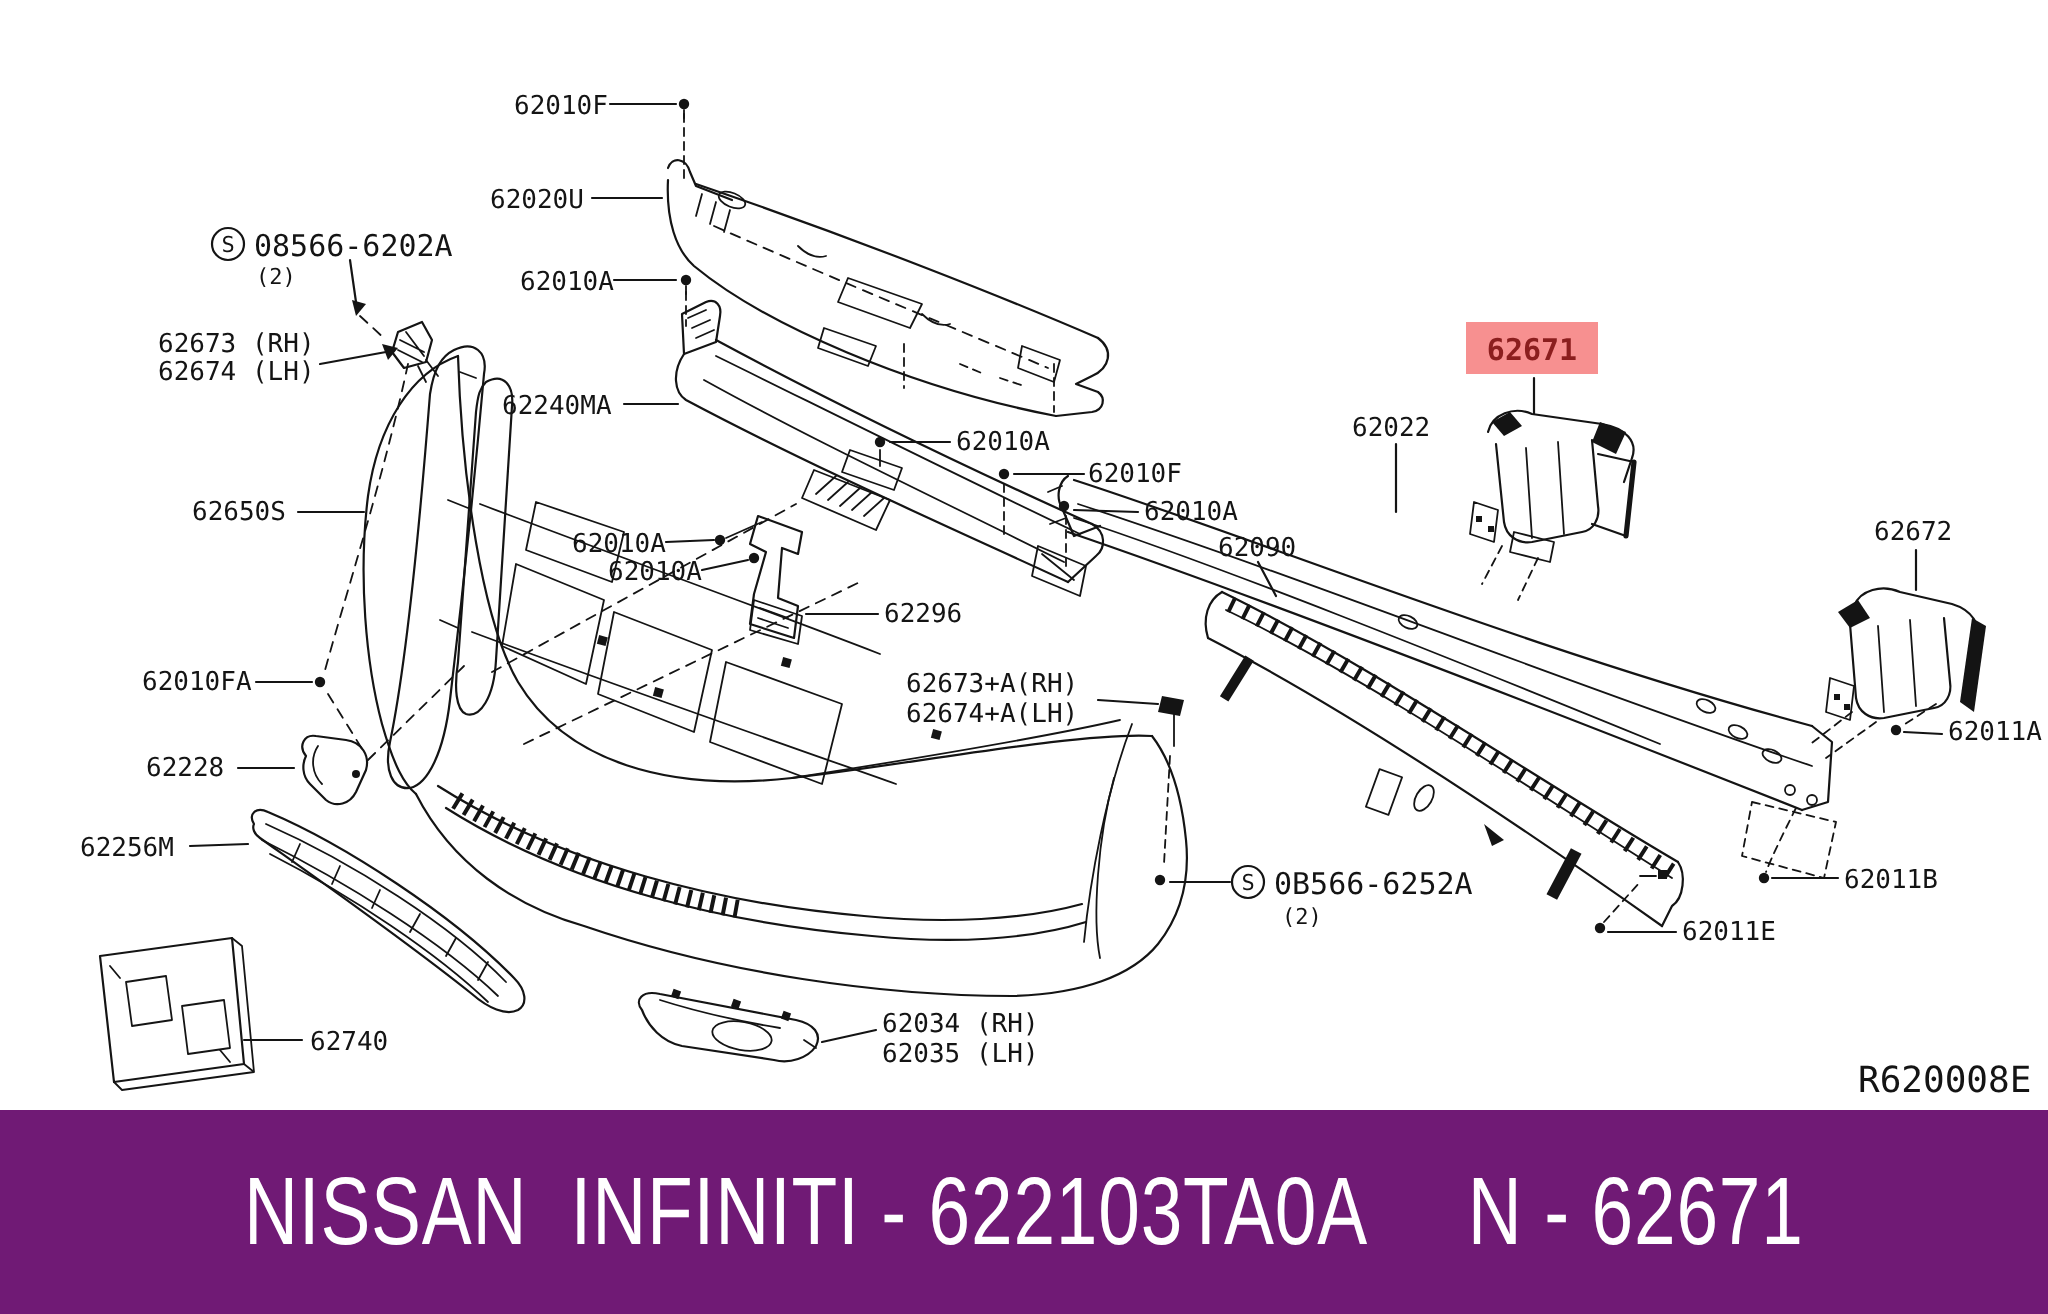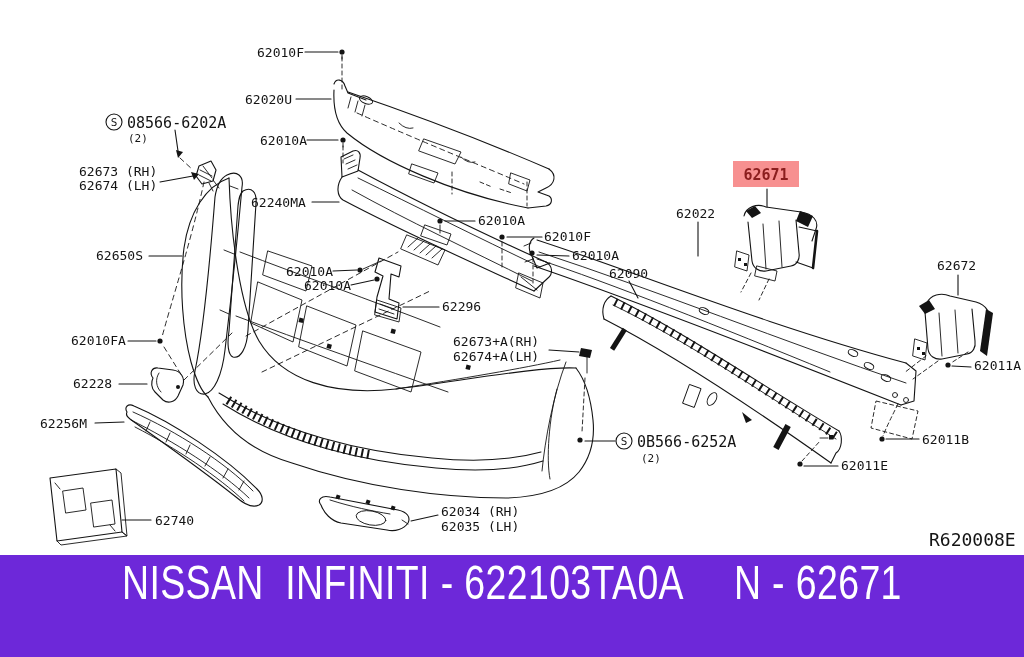--- a/index.html
+++ b/index.html
@@ -12,22 +12,22 @@
   .scr{font-size:11px;}
   .hl-txt{font-size:15px;font-weight:bold;fill:#8b1e1e;}
   .ln{stroke:#141414;stroke-width:1.1;fill:none;stroke-linecap:round;stroke-linejoin:round;}
   .thin{stroke-width:0.9;}
   .thick{stroke-width:2.6;}
   .dsh{stroke-dasharray:5 4;}
   .dsh2{stroke-dasharray:4 3;}
   .fl{fill:#141414;stroke:none;}
   .hatch{stroke:#141414;stroke-width:8;fill:none;stroke-dasharray:2 6;}
   .hatch2{stroke:#141414;stroke-width:9;fill:none;stroke-dasharray:2 4;}
-  .banner{position:absolute;left:0;top:555px;width:1024px;height:102px;background:#6d28d9;
-          display:flex;justify-content:center;}
+  .banner{position:absolute;left:0;top:555px;width:1024px;height:102px;background:#701a75;
+          display:flex;align-items:center;justify-content:center;}
   .banner-inner{display:flex;gap:64px;transform:scaleX(0.78);white-space:pre;color:#ffffff;
           font-family:"Liberation Sans",sans-serif;font-size:48px;font-weight:400;letter-spacing:0.5px;}
 </style>
 </head>
 <body>
 
 <div id="stage">
 <svg width="1024" height="657" viewBox="0 0 1024 657">
 
   <g>

